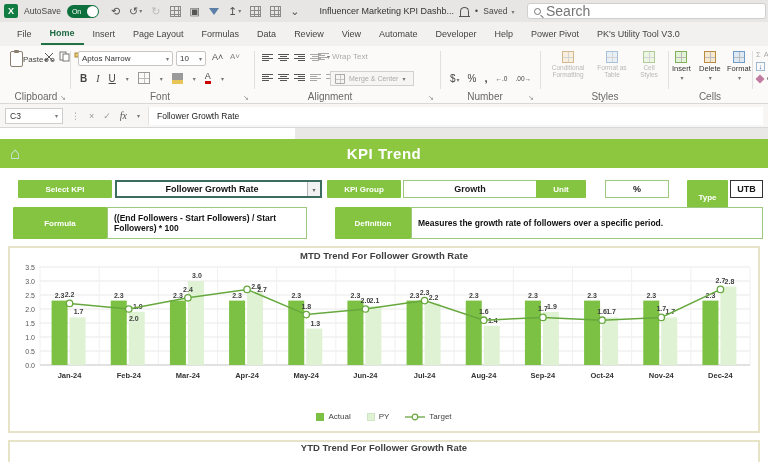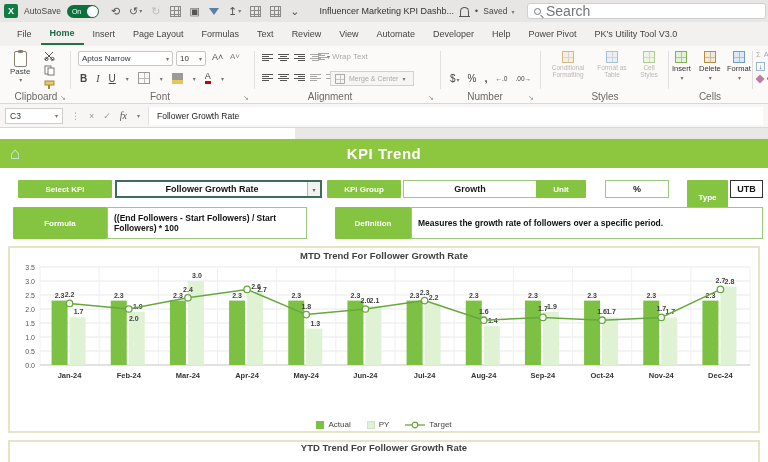--- a/index.html
+++ b/index.html
@@ -39,21 +39,21 @@
   .rtab{font-size:9px;color:#444;padding:5px 9px;white-space:nowrap}
   .rtab.active{color:#1e6b43;font-weight:bold;border-bottom:2.5px solid #217346}
 
   
   #ribbon{position:absolute;top:46px;left:0;width:768px;height:58px;background:#fbfaf9;border-bottom:1px solid #d8d8d8}
   .rsep{position:absolute;top:5px;bottom:14px;width:1px;background:#e2e0de}
   .glabel{position:absolute;bottom:1px;font-size:10px;color:#6a6865;text-align:center}
   .launch{position:absolute;bottom:1px;font-size:7px;color:#8a8a8a}
   .rbtn-txt{font-size:8px;color:#444}
   .gray-txt{color:#ababab}
-  .ivert{display:flex;flex-direction:column;align-items:center}
+  .ivert{display:flex;flex-direction:row;align-items:center}
   .combo{background:#fff;border:1px solid #c8c6c4;border-radius:2px;display:flex;align-items:center;justify-content:space-between;padding:0 3px;height:15px;font-size:8px;color:#333}
   .combo .caret{font-size:6px}
   .lines-icon{display:inline-flex;flex-direction:column;gap:1px;width:11px;height:9px;justify-content:center}
   .lines-icon i{display:block;height:1px;background:#555}
   .lines-icon.gray i{background:#a7a7a7}
   .clipboard-ic{width:13px;height:16px;border:1px solid #8a7e6e;border-radius:2px;background:#fff;position:relative}
   .clipboard-ic::before{content:"";position:absolute;top:-2px;left:3px;width:5px;height:3px;background:#8a7e6e;border-radius:1px}
   .mini-grid{width:12px;height:12px;border:1px solid #999;background:
      linear-gradient(#bbb,#bbb) 0 5px/12px 1px no-repeat,
      linear-gradient(#bbb,#bbb) 5px 0/1px 12px no-repeat}
@@ -85,21 +85,21 @@
   .chip{position:absolute;background:#85C440;color:#fff;font-weight:bold;font-size:8px;display:flex;align-items:center;justify-content:center;border-radius:1px}
   .vbox{position:absolute;background:#fff;border:1px solid #9DC97E;font-weight:bold;font-size:9px;display:flex;align-items:center;justify-content:center;color:#1a1a1a}
   #kpi-select{position:absolute;left:115px;top:180px;width:207px;height:18px;background:#fff;border:2px solid #3c6b5f;display:flex;align-items:center}
   #kpi-select .val{flex:1;text-align:center;font-weight:bold;font-size:9px;color:#111}
   #kpi-select .dd{width:13px;height:100%;border-left:1px solid #b5b5b5;background:#f2f2f2;display:flex;align-items:center;justify-content:center;font-size:6px;color:#666}
 
   .fd-box{position:absolute;background:#fff;border:1px solid #9DC97E;display:flex;align-items:center;font-weight:bold;font-size:8.5px;color:#111;padding:0 6px}
 
   .chart-card{position:absolute;background:#fff;border:2px solid #e6e3c6}
   .chart-title{text-align:center;font-weight:bold;font-size:9.5px;color:#3f3f3f;padding-top:2px}
-  #legend{display:flex;justify-content:center;align-items:center;gap:16px;margin-top:17px}
+  #legend{display:flex;justify-content:center;align-items:center;gap:16px;margin-top:9px}
   .leg-item{display:flex;align-items:center;gap:4px;font-size:8px;color:#444}
   .leg-sw{width:8px;height:8px}
 </style>
 </head>
 <body>
 
 <div id="titlebar">
   <div class="xl-tile">X</div>
   <span class="autosave-lbl">AutoSave</span>
   <div class="toggle">
@@ -126,21 +126,21 @@
     <input placeholder="Search" style="">
   </div>
 </div>
 
 <div id="tabsrow">
   <span class="rtab">File</span>
   <span class="rtab active">Home</span>
   <span class="rtab">Insert</span>
   <span class="rtab">Page Layout</span>
   <span class="rtab">Formulas</span>
-  <span class="rtab">Text</span>
+  <span class="rtab">Data</span>
   <span class="rtab">Review</span>
   <span class="rtab">View</span>
   <span class="rtab">Automate</span>
   <span class="rtab">Developer</span>
   <span class="rtab">Help</span>
   <span class="rtab">Power Pivot</span>
   <span class="rtab">PK's Utility Tool V3.0</span>
 </div>
 
 <div id="ribbon">

